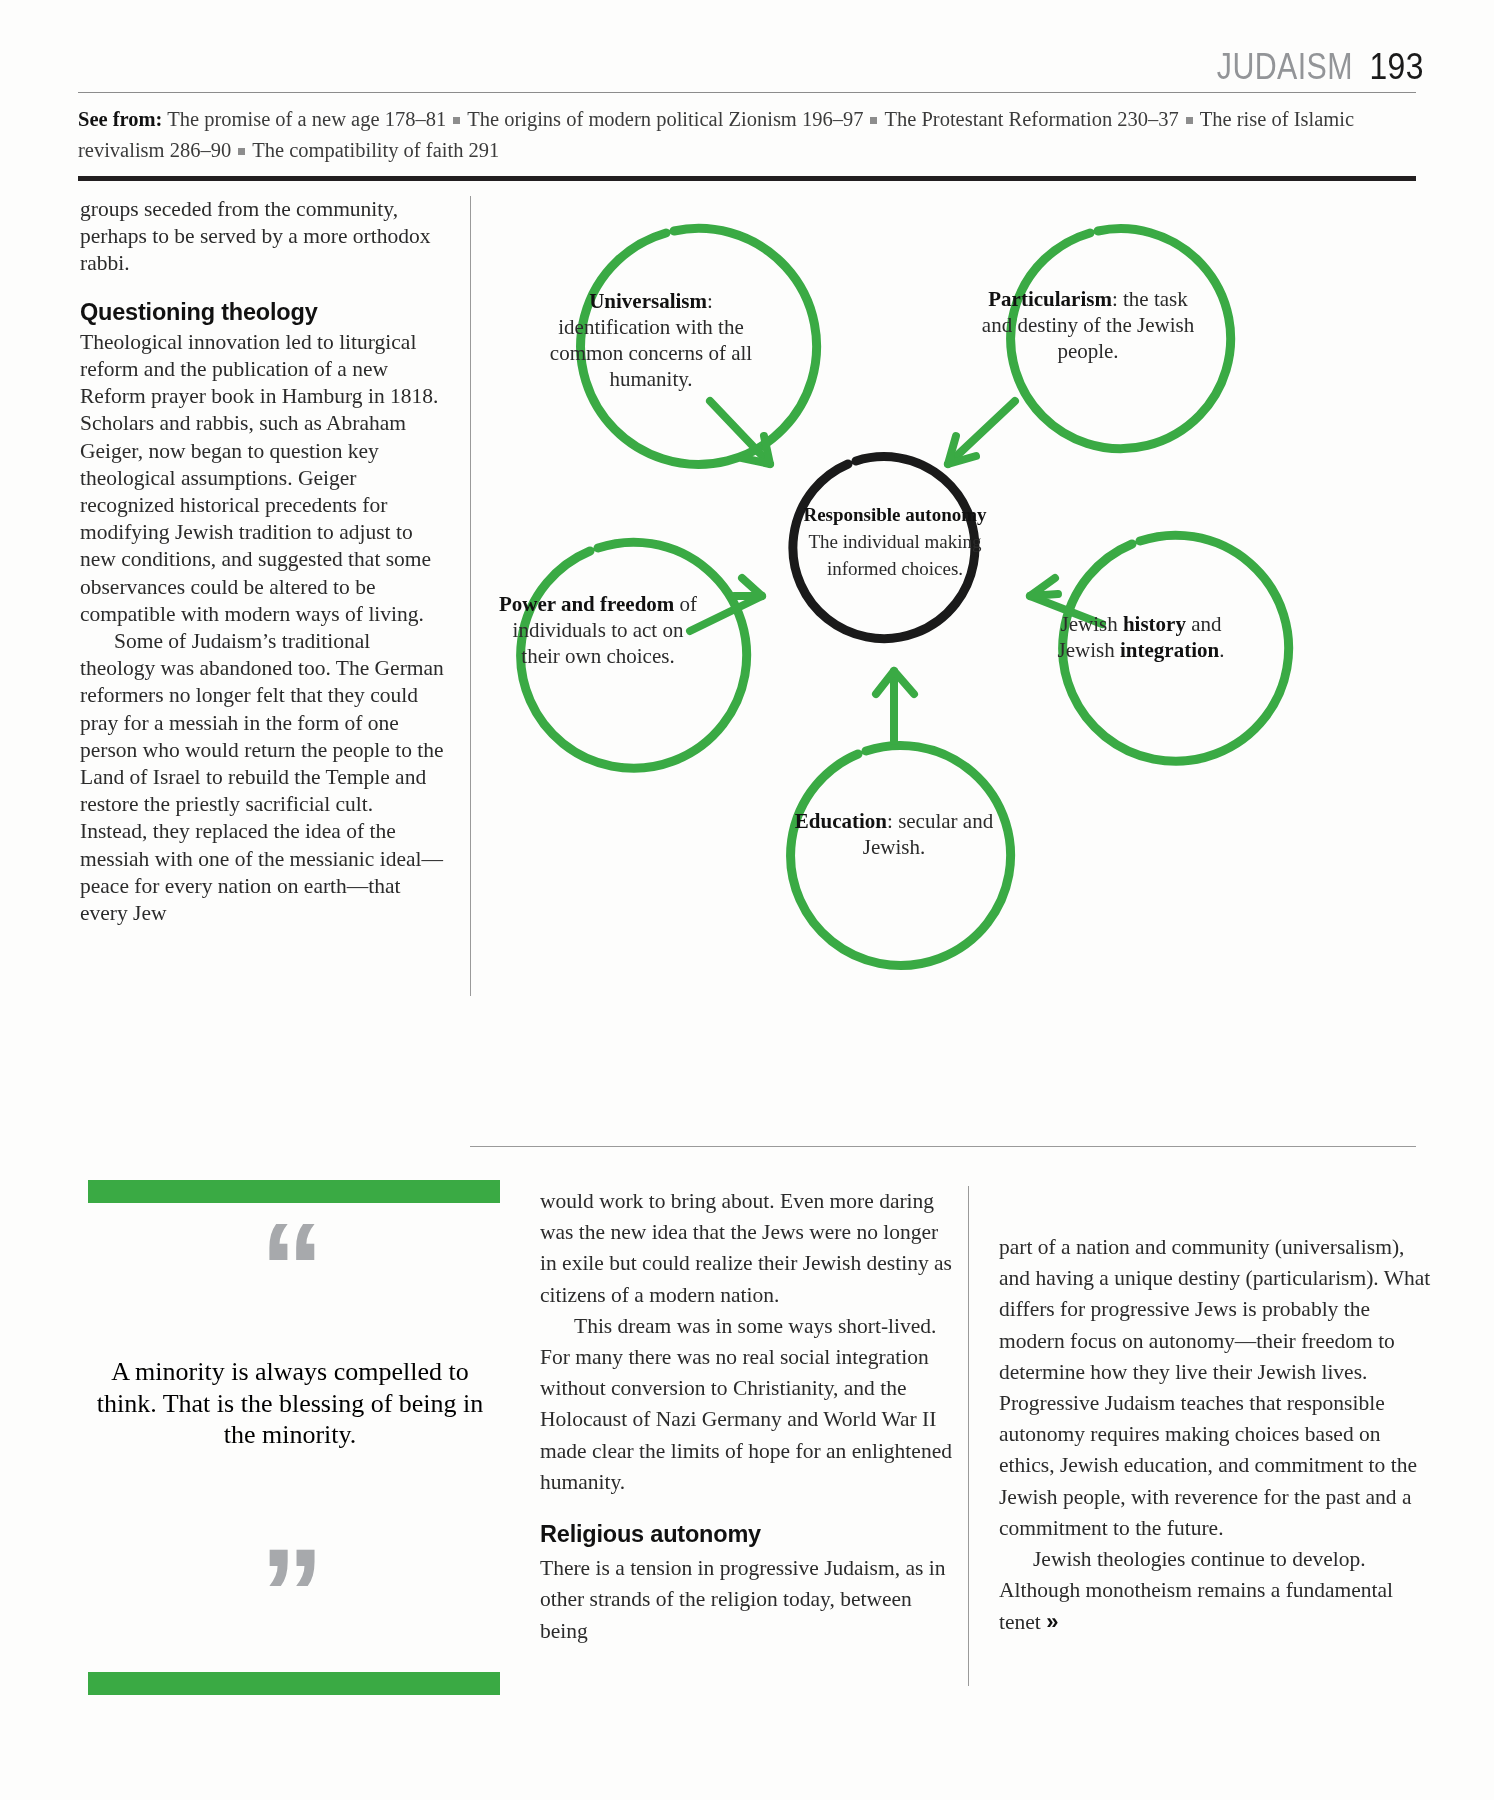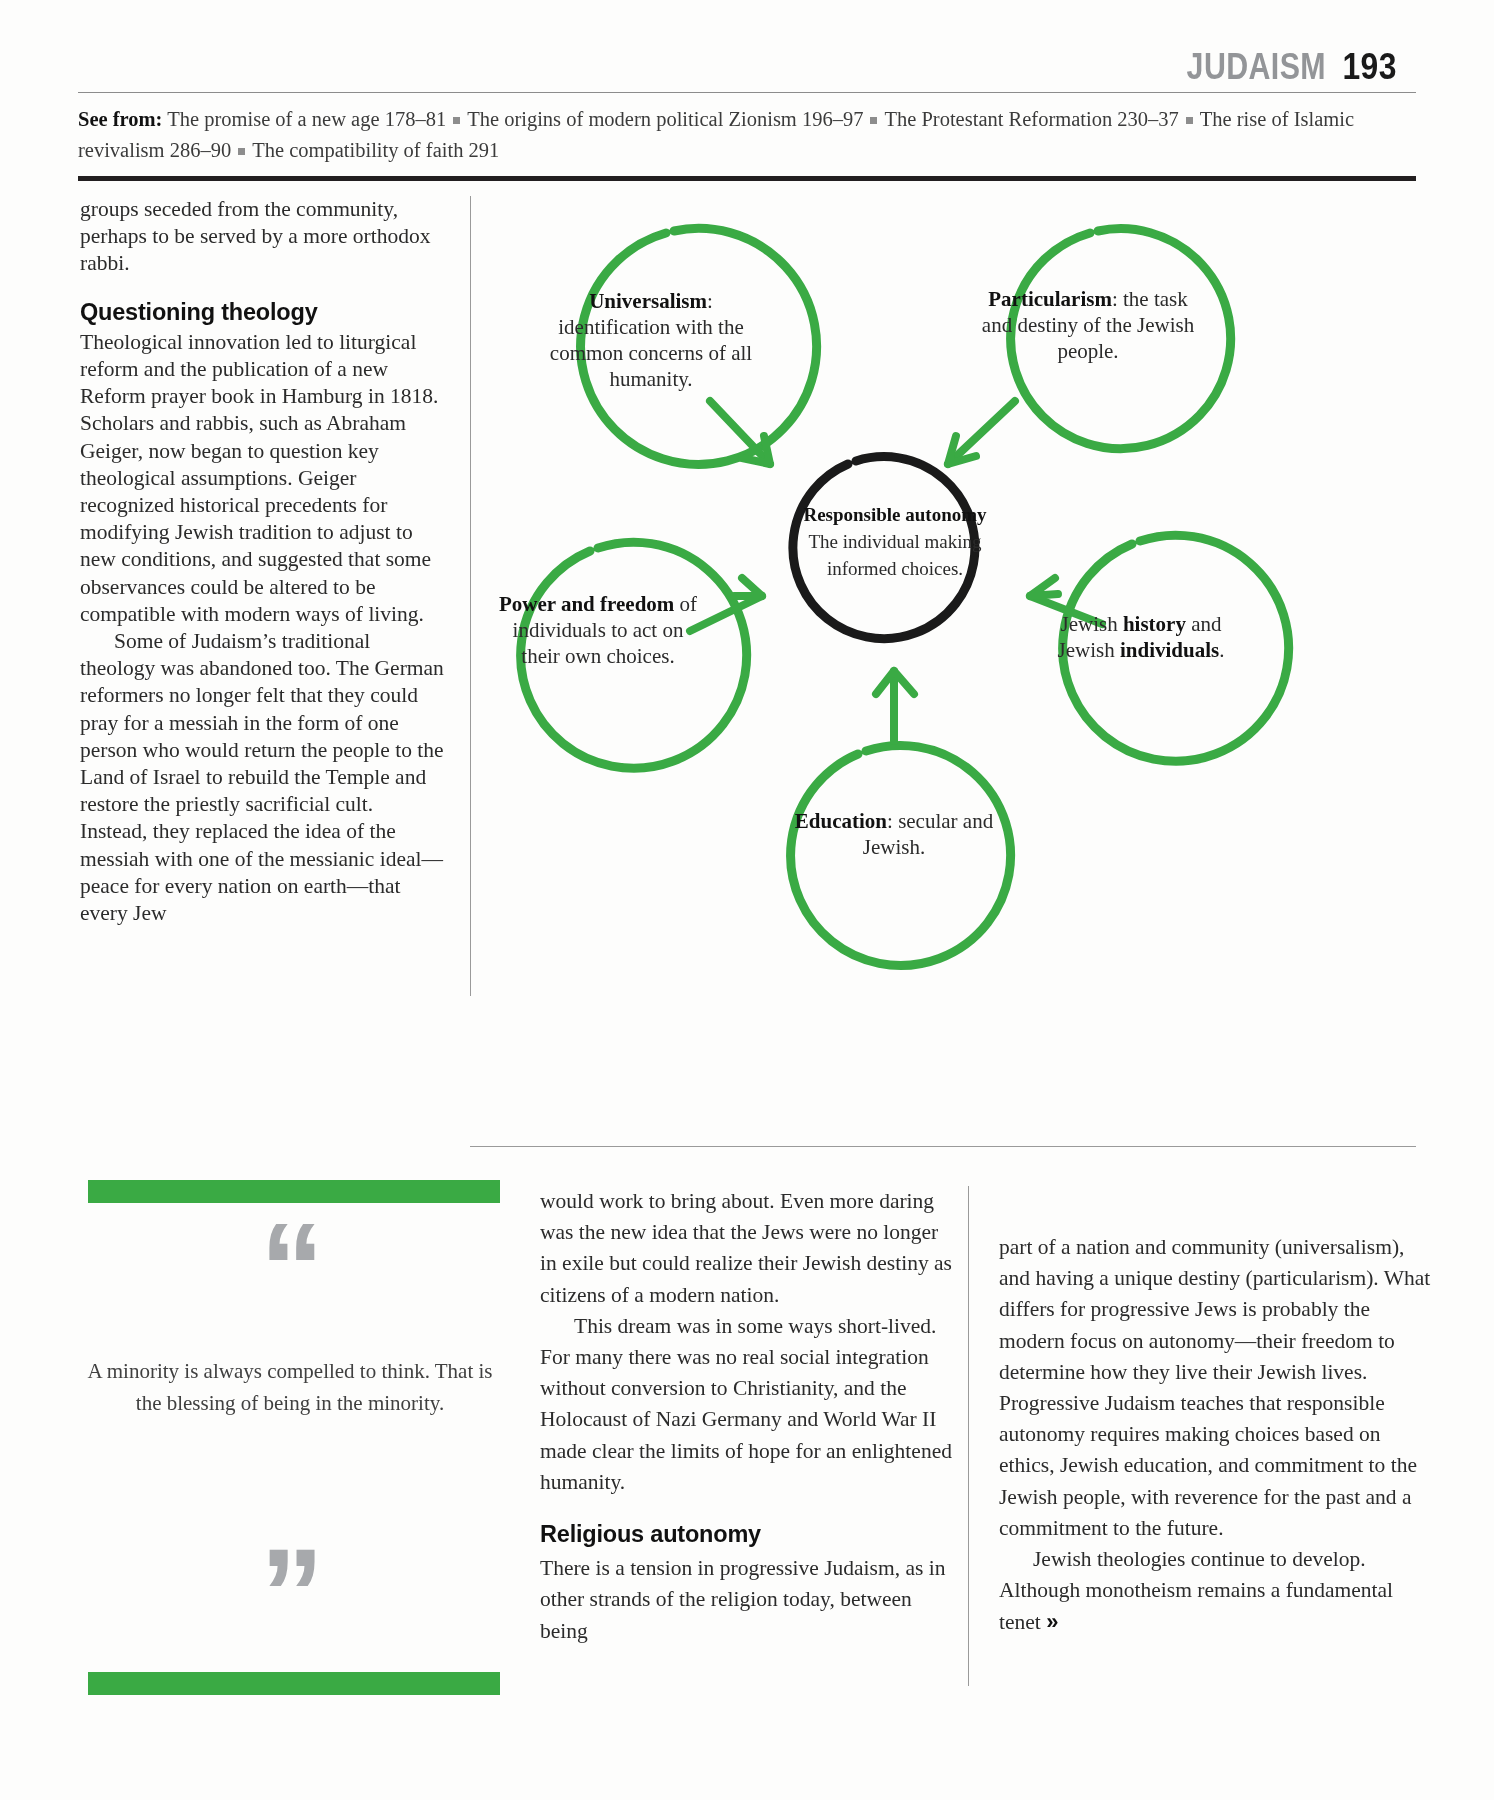--- a/index.html
+++ b/index.html
@@ -19,23 +19,23 @@
   .page {
     position: absolute;
     inset: 0;
     background: #fdfdfc;
   }
 
   
   .header-title {
     position: absolute;
     top: 48px;
-    right: 93px;
-    font-family: "Liberation Sans", "DejaVu Sans", sans-serif;
-    font-weight: bold;
+    right: 66px;
+    font-family: "Liberation Sans", "DejaVu Sans", sans-serif;
+    font-weight: normal;
     font-size: 37px;
     letter-spacing: 0.5px;
     line-height: 1;
     white-space: nowrap;
   }
   .header-title .chapter {
     color: #939598;
     font-stretch: condensed;
     transform: scaleX(0.82);
     display: inline-block;
@@ -168,23 +168,23 @@
   .qmark {
     font-family: "Liberation Sans", "DejaVu Sans", sans-serif;
     font-weight: bold;
     color: #a7a9ac;
     font-size: 128px;
     line-height: 0.72;
     letter-spacing: -4px;
     height: 92px;
   }
   .quote-text {
-    font-size: 21px;
+    font-size: 26px;
     line-height: 31.5px;
-    color: #404040;
+    color: #000000;
     margin-top: 42px;
   }
   .quote-attrib {
     font-family: "Liberation Sans", "DejaVu Sans", sans-serif;
     font-weight: bold;
     font-size: 24px;
     line-height: 30px;
     color: #111;
     margin-top: 3px;
   }
@@ -314,21 +314,21 @@
       <b>Power and freedom</b><span> of</span>
       <span>individuals to act on their own choices.</span>
     </div>
 
     <div class="node" style="left:508px; top:90px; width:220px;">
       <b>Particularism</b><span>:</span>
       <span>the task and destiny of the Jewish people.</span>
     </div>
 
     <div class="node" style="left:560px; top:415px; width:222px;">
-      <span>Jewish </span><b>history</b><span> and Jewish </span><b>individuals</b><span>.</span>
+      <span>Jewish </span><b>history</b><span> and Jewish </span><b>integration</b><span>.</span>
     </div>
 
     <div class="node" style="left:318px; top:612px; width:212px;">
       <b>Education</b><span>:</span>
       <span>secular and Jewish.</span>
     </div>
 
     <div class="node node-center" style="left:306px; top:305px; width:238px;">
       <b>Responsible autonomy</b><br>
       <span>The individual making informed choices.</span>

